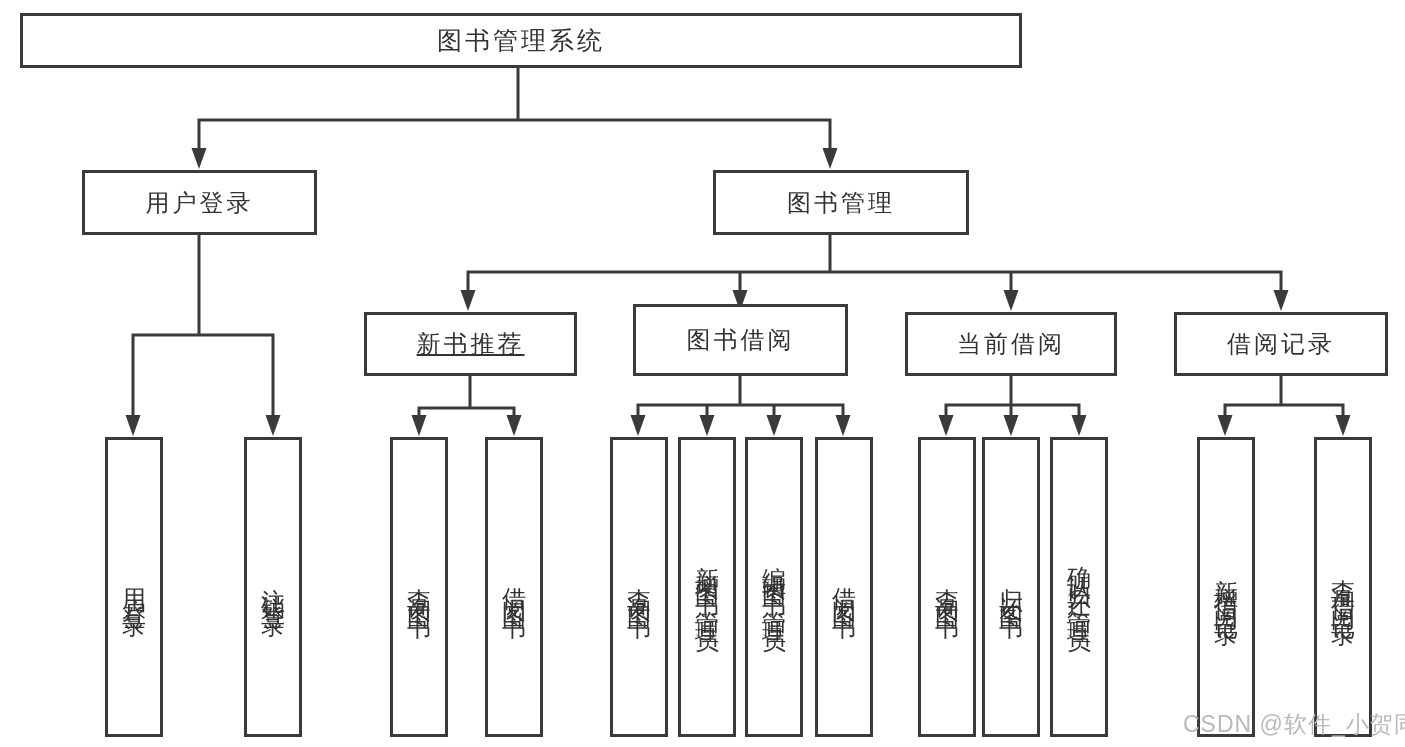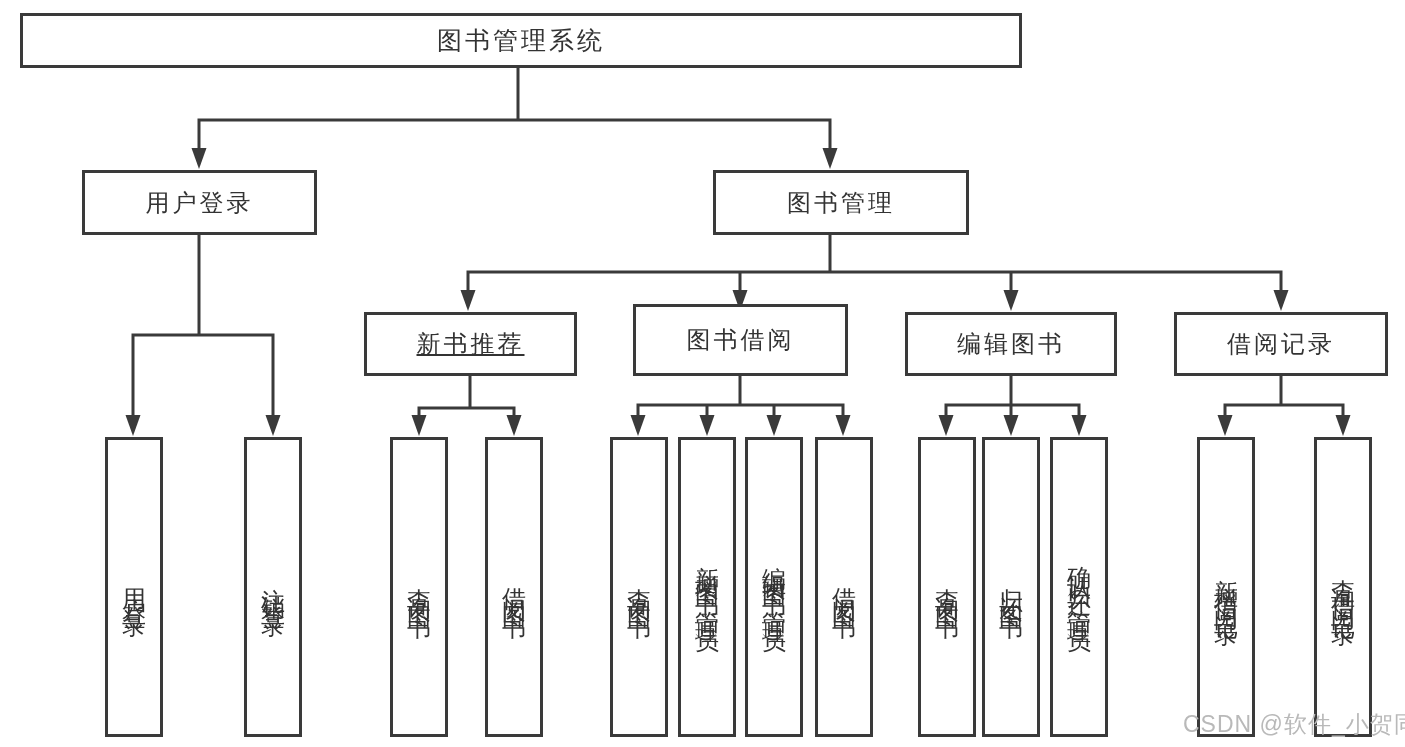--- a/index.html
+++ b/index.html
@@ -106,21 +106,21 @@
     </g>
   </svg>
 
   <div class="node root" style="left:20px; top:13px; width:1002px; height:55px;">图书管理系统</div>
 
   <div class="node" style="left:82px; top:170px; width:235px; height:65px;">用户登录</div>
   <div class="node" style="left:713px; top:170px; width:256px; height:65px;">图书管理</div>
 
   <div class="node" style="left:364px; top:312px; width:213px; height:64px;text-decoration:underline;">新书推荐</div>
   <div class="node" style="left:633px; top:304px; width:215px; height:72px;">图书借阅</div>
-  <div class="node" style="left:905px; top:312px; width:212px; height:64px;">编辑图书</div>
+  <div class="node" style="left:905px; top:312px; width:212px; height:64px;">当前借阅</div>
   <div class="node" style="left:1174px; top:312px; width:214px; height:64px;">借阅记录</div>
 
   <div class="vnode" style="left:105px;">
     <span>用户登录</span>
   </div>
   <div class="vnode" style="left:244px;">
     <span>注销登录</span>
   </div>
 
   <div class="vnode" style="left:390px;">

